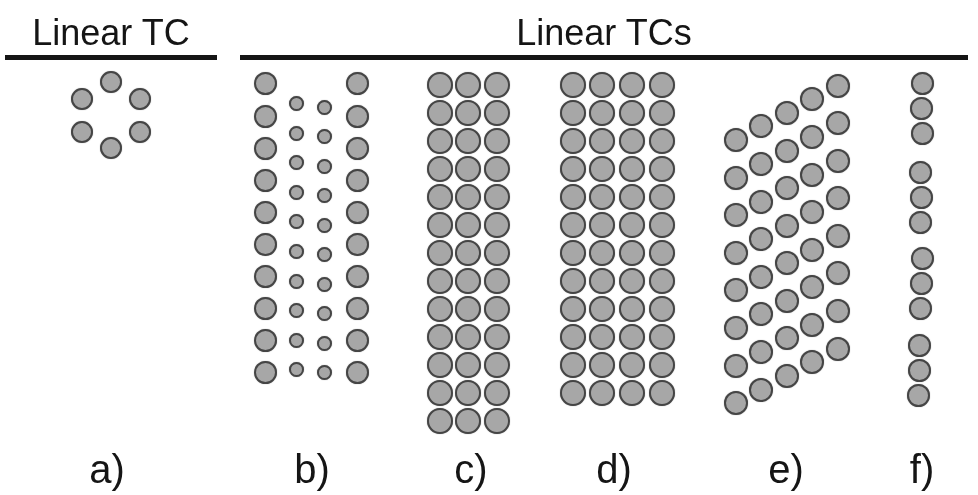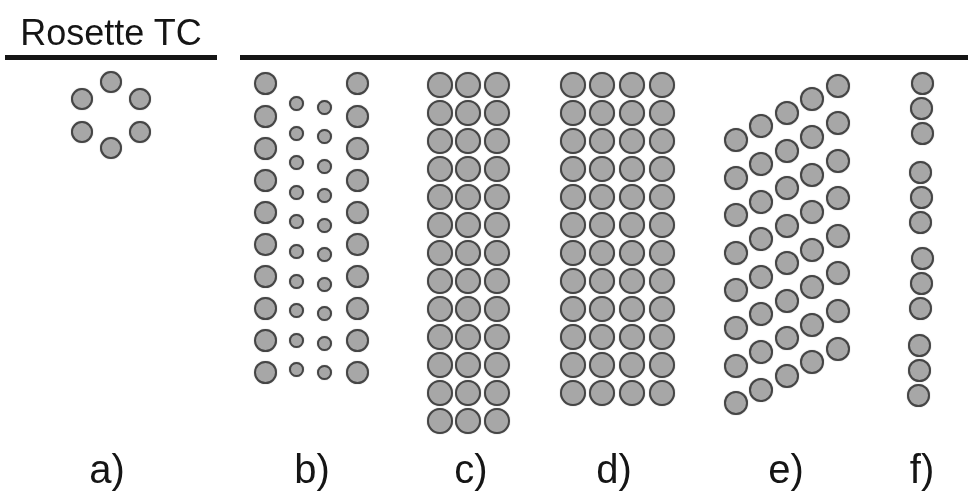--- a/index.html
+++ b/index.html
@@ -44,23 +44,24 @@
     white-space: nowrap;
     line-height: 1;
     color: var(--text, #151515);
   }
 </style>
 </head>
 <body>
 
 <div class="stage" style="width: 978px; height: 495px;">
 
-  <div class="title" style="left: 111px; top: 15px; font-size: 36px;">Rosette TC</div>
+  <div class="title" style="left: 111px; top: 15px; font-size: 36px;">Linear TC</div>
   <div class="rule" style="left: 5px; top: 55px; width: 212px; height: 5px;"></div>
 
+  <div class="title" style="left: 604px; top: 15px; font-size: 36px;">Linear TCs</div>
   <div class="rule" style="left: 240px; top: 55px; width: 728px; height: 5px;"></div>
 
   <div class="panel">
       <div class="circle" style="left: 100px; top: 71px; width: 22px; height: 22px;"></div>
       <div class="circle" style="left: 129px; top: 88px; width: 22px; height: 22px;"></div>
       <div class="circle" style="left: 71px; top: 88px; width: 22px; height: 22px;"></div>
       <div class="circle" style="left: 71px; top: 121px; width: 22px; height: 22px;"></div>
       <div class="circle" style="left: 129px; top: 121px; width: 22px; height: 22px;"></div>
       <div class="circle" style="left: 100px; top: 137px; width: 22px; height: 22px;"></div>
     </div>

